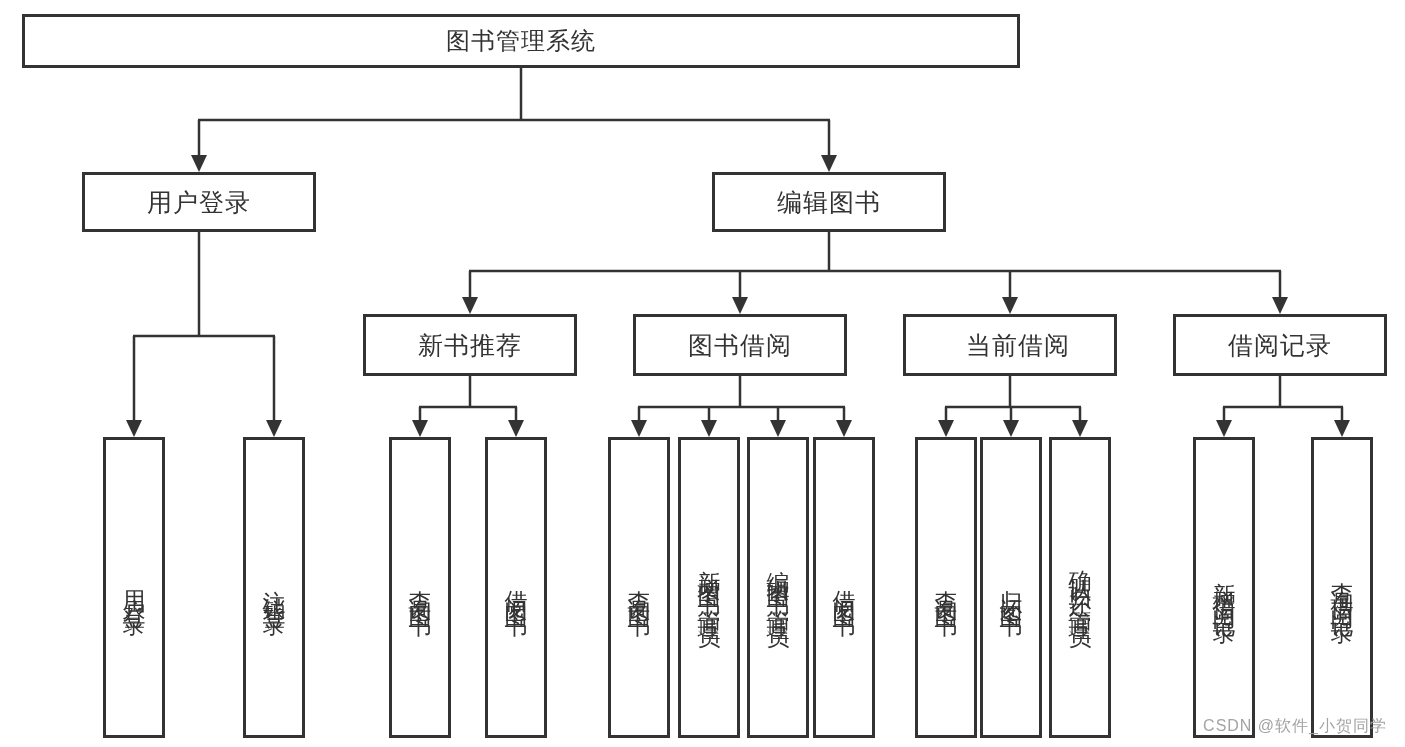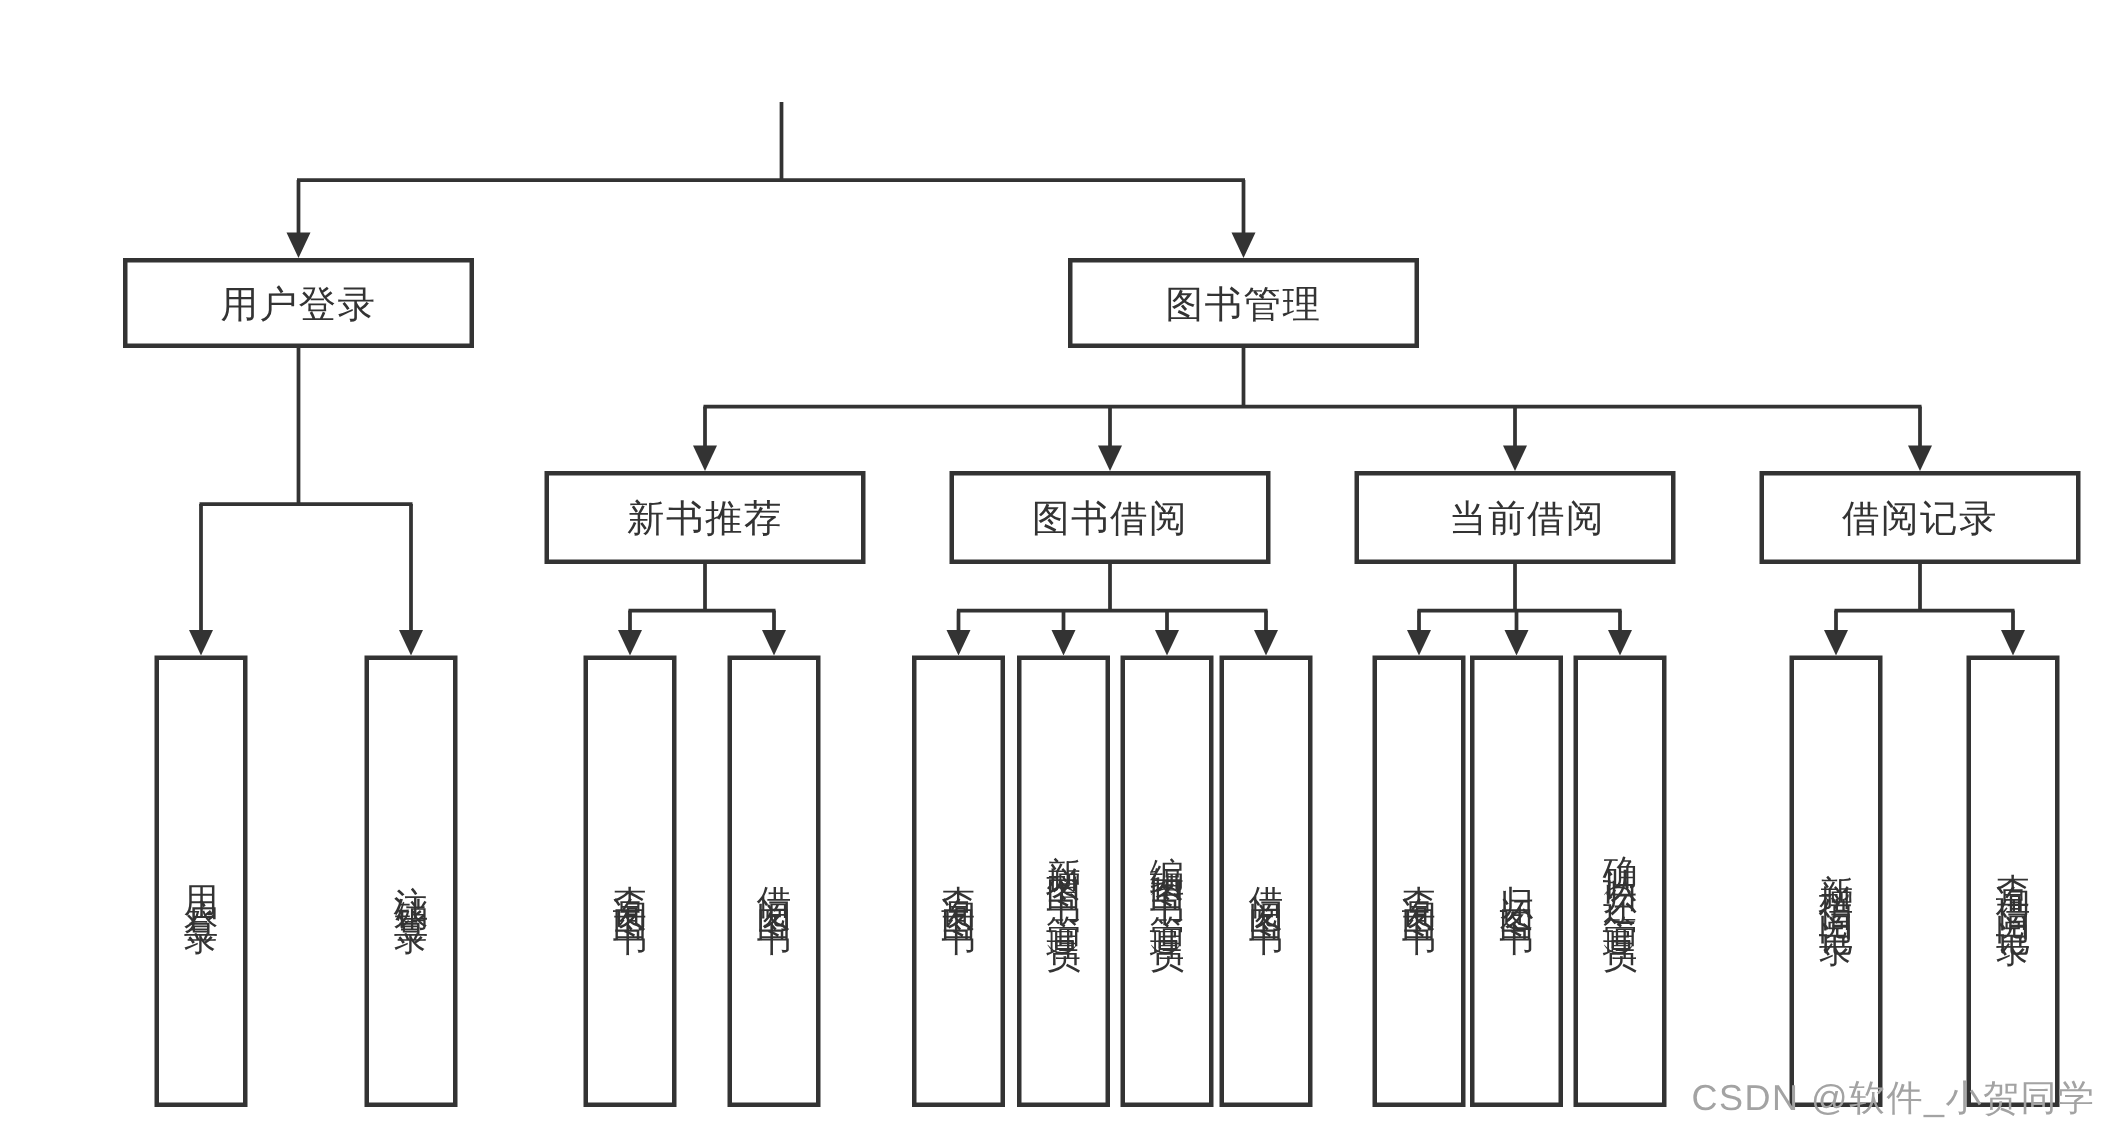--- a/index.html
+++ b/index.html
@@ -40,23 +40,23 @@
   .vtext {
     writing-mode: vertical-rl;
     text-orientation: mixed;
     font-size: 23px;
     letter-spacing: 8px;
     line-height: 1;
     white-space: nowrap;
   }
   .watermark {
     position: absolute;
-    right: 8px;
+    right: 18px;
     top: 716px;
-    font-size: 24px;
+    font-size: 16px;
     color: var(--wm);
     letter-spacing: 1px;
     z-index: 5;
     white-space: nowrap;
   }
 </style>
 </head>
 <body>
 
 <div class="canvas">
@@ -116,26 +116,29 @@
     <polygon class="c-arrow" points="1072,420 1088,420 1080,437"></polygon>
 
     <line class="c-line" x1="1280" y1="376" x2="1280" y2="408"></line>
     <line class="c-line" x1="1223" y1="407" x2="1343" y2="407"></line>
     <line class="c-line" x1="1224" y1="407" x2="1224" y2="422"></line>
     <polygon class="c-arrow" points="1216,420 1232,420 1224,437"></polygon>
     <line class="c-line" x1="1342" y1="407" x2="1342" y2="422"></line>
     <polygon class="c-arrow" points="1334,420 1350,420 1342,437"></polygon>
   </svg>
 
+  <div class="node root-box" style="left:22px; top:14px; width:998px; height:54px;">
+    <span class="hlabel">图书管理系统</span>
+  </div>
 
   <div class="node" style="left:82px; top:172px; width:234px; height:60px;">
     <span class="hlabel">用户登录</span>
   </div>
   <div class="node" style="left:712px; top:172px; width:234px; height:60px;">
-    <span class="hlabel">图书管理</span>
+    <span class="hlabel">编辑图书</span>
   </div>
 
   <div class="node" style="left:363px; top:314px; width:214px; height:62px;">
     <span class="hlabel">新书推荐</span>
   </div>
   <div class="node" style="left:633px; top:314px; width:214px; height:62px;">
     <span class="hlabel">图书借阅</span>
   </div>
   <div class="node" style="left:903px; top:314px; width:214px; height:62px;padding-left:16px;">
     <span class="hlabel">当前借阅</span>

